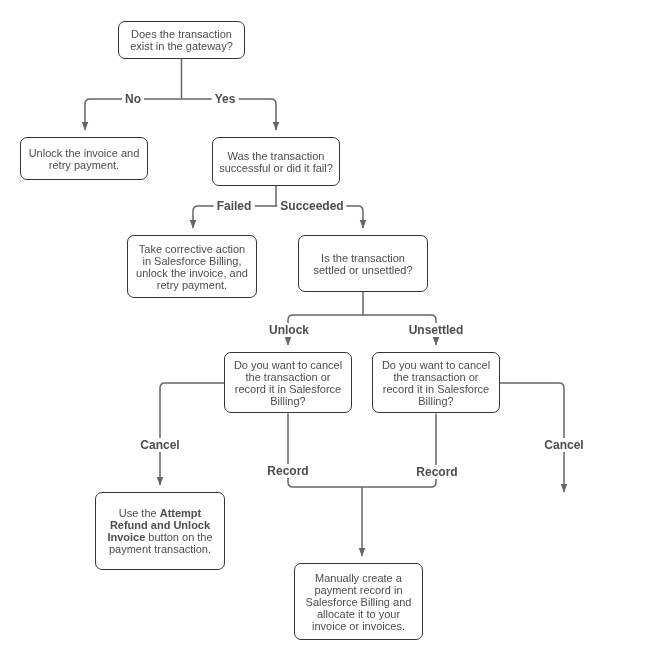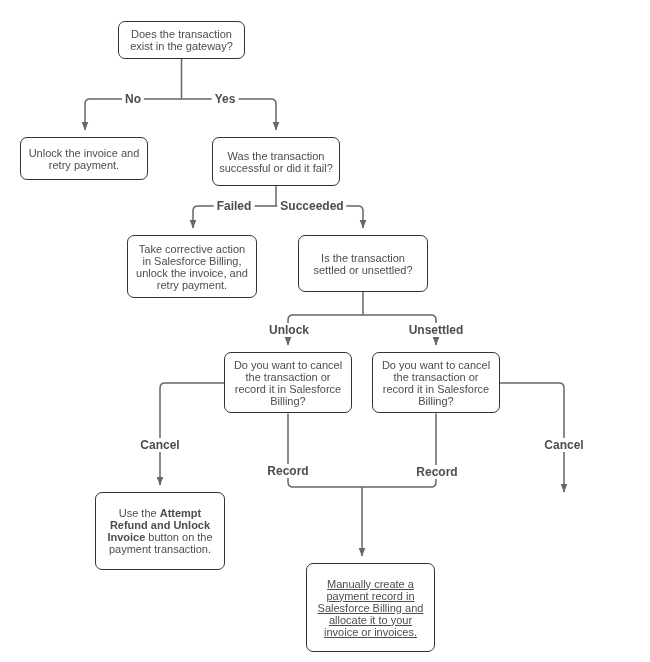--- a/index.html
+++ b/index.html
@@ -106,21 +106,21 @@
 record it in Salesforce
 Billing?</div>
 
   <div class="node" style="left:95px; top:492px; width:130px; height:78px;">
     <span><span>Use the </span><span class="bold">Attempt
 Refund and Unlock
 Invoice</span><span> button on the
 payment transaction.</span></span>
   </div>
 
-  <div class="node" style="left:306px; top:563px; width:129px; height:89px;text-decoration:underline;">Manually create a
+  <div class="node" style="left:294px; top:563px; width:129px; height:77px;">Manually create a
 payment record in
 Salesforce Billing and
 allocate it to your
 invoice or invoices.</div>
 
 
   <div class="edge-label" style="left:133px; top:99px;">No</div>
   <div class="edge-label" style="left:225px; top:99px;">Yes</div>
   <div class="edge-label" style="left:234px; top:206px;">Failed</div>
   <div class="edge-label" style="left:312px; top:206px;text-align:center;">Succeeded</div>

